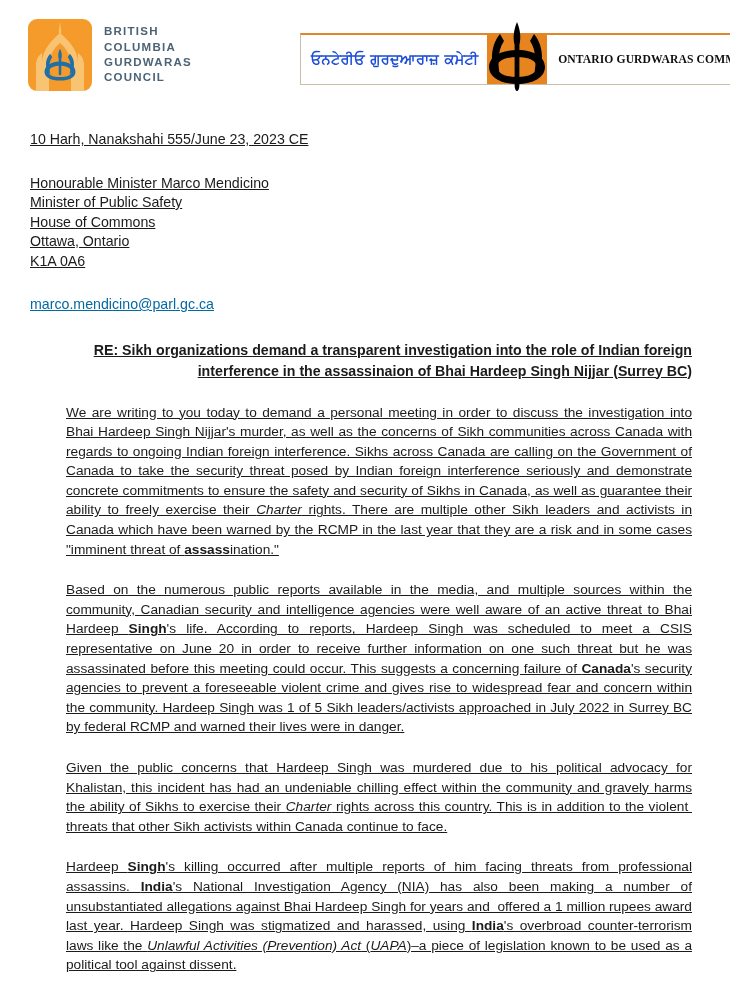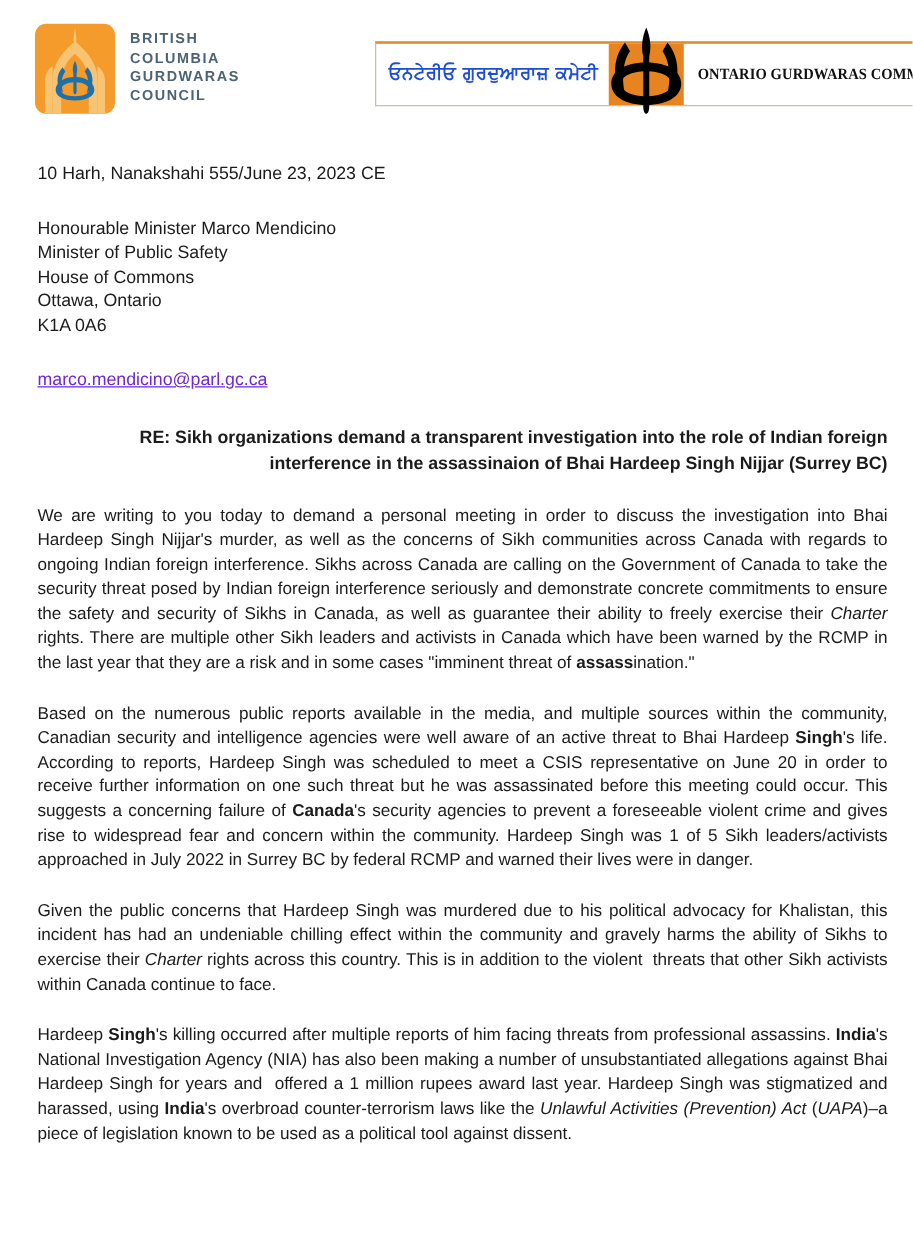--- a/index.html
+++ b/index.html
@@ -99,60 +99,62 @@
     letter-spacing: .1px;
     color: #101010;
     white-space: nowrap;
     font-stretch: condensed;
     transform: scaleX(0.93);
     transform-origin: left center;
   }
 
   
   .letter {
-    padding: 0 20px 0 30px;
+    padding: 0 38px 0 30px;
     font-size: 13.6px;
     line-height: 19.5px;
+    text-decoration: underline;
   }
   .date-line {
     margin-top: 38px;
     font-size: 14.2px;
   }
   .address-block {
     margin-top: 24px;
     font-size: 14.2px;
     line-height: 19.5px;
     white-space: pre-line;
   }
   .email-line {
     margin-top: 24px;
     font-size: 14.2px;
   }
   .email-link {
-    color: #6d28d9;
+    color: #0369a1;
     text-decoration: underline;
   }
   .salutation {
     margin-top: 26px;
     font-size: 14.2px;
   }
   .re-line {
     margin-top: 25px;
     font-weight: 700;
     font-size: 14.2px;
     line-height: 21px;
     text-align: right;
   }
   .para {
     margin-top: 21px;
     text-align: justify;
     text-justify: inter-word;
     font-size: 13.7px;
     line-height: 19.6px;
     hyphens: none;
+    margin-left: 36px;
   }
   .para em { font-style: italic; }
   .para b  { font-weight: 700; }
 </style>
 </head>
 <body>
 
 <div class="letterhead">
 
   <div class="bcgc-logo">

